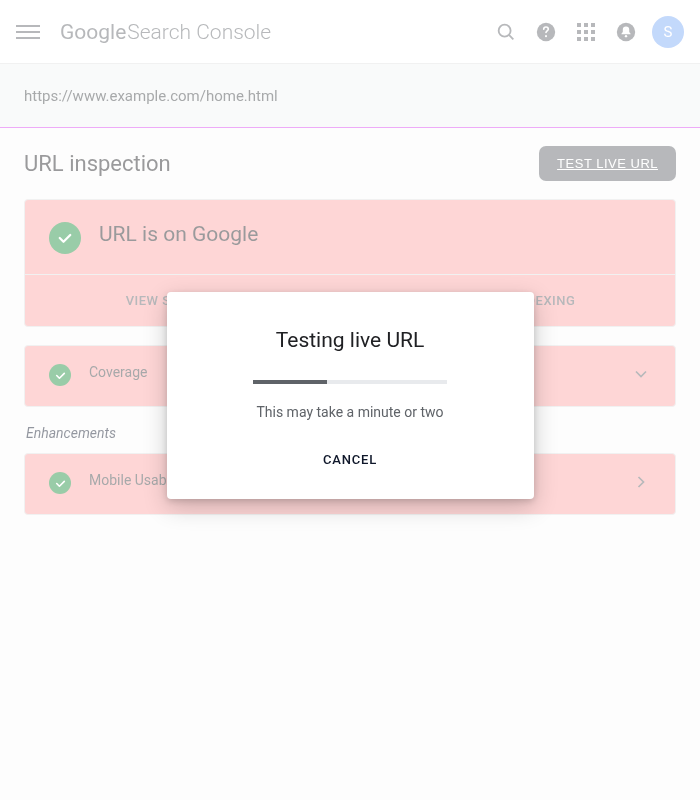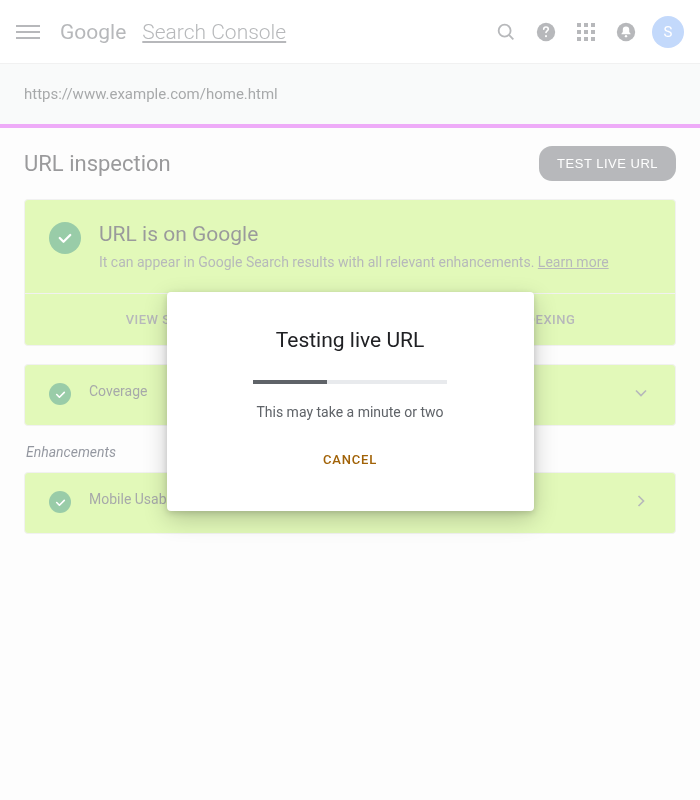--- a/index.html
+++ b/index.html
@@ -4,60 +4,60 @@
 <style>
   * { box-sizing: border-box; margin: 0; padding: 0; }
   html, body { width: 700px; height: 800px; font-family: Roboto, Arial, sans-serif; background: #fafafa; overflow: hidden; }
   
   
   .topbar { height: 64px; background: #fff; display: flex; align-items: center; padding: 0 16px; border-bottom: 1px solid #e0e0e0; }
   .menu-btn { width: 24px; height: 24px; display: flex; flex-direction: column; justify-content: center; gap: 4px; margin-right: 20px; cursor: pointer; }
   .menu-btn span { height: 2px; background: #5f6368; }
   .logo { font-size: 21px; color: #5f6368; flex: 0 0 auto; }
   .logo-g { font-weight: 400; }
-  .logo-rest { font-weight: 300; margin-left: 16px; text-decoration: underline; }
+  .logo-rest { font-weight: 300; margin-left: 1px; }
   .spacer { flex: 1; }
   .icon-btn { width: 40px; height: 40px; display: flex; align-items: center; justify-content: center; color: #5f6368; cursor: pointer; border-radius: 50%; }
   .avatar { width: 32px; height: 32px; border-radius: 50%; background: #7baaf7; color: #fff; display: flex; align-items: center; justify-content: center; font-size: 15px; margin-left: 6px; cursor: pointer; }
   .apps-grid { display: grid; grid-template-columns: repeat(3,4px); grid-template-rows: repeat(3,4px); gap: 3px; }
   .apps-grid span { background: #5f6368; }
   
   
-  .urlbar { height: 64px; background: #f1f3f4; display: flex; align-items: center; padding: 0 24px; color: #3c4043; font-size: 15px; border-bottom: 4px solid #d946ef; }
+  .urlbar { height: 64px; background: #f1f3f4; display: flex; align-items: center; padding: 0 24px; color: #3c4043; font-size: 15px; border-bottom: 1px solid #d946ef; }
   
   
   .title-row { display: flex; align-items: center; padding: 18px 24px; }
   .page-title { font-size: 22px; font-weight: 400; color: #202124; flex: 1; }
-  .btn-primary { background: #5f6368; color: #fff; border: none; padding: 10px 18px; font-size: 13px; font-weight: 500; letter-spacing: .5px; border-radius: 13px; cursor: pointer; text-transform: uppercase; }
+  .btn-primary { background: #5f6368; color: #fff; border: none; padding: 10px 18px; font-size: 13px; font-weight: 500; letter-spacing: .5px; border-radius: 7px; cursor: pointer; text-transform: uppercase; text-decoration: underline; }
   
   
   .content { padding: 0 24px; }
-  .card { background: #bef264; border: 1px solid #e0e0e0; border-radius: 4px; margin-bottom: 18px; }
+  .card { background: #fca5a5; border: 1px solid #e0e0e0; border-radius: 4px; margin-bottom: 18px; }
   .summary { display: flex; padding: 22px 24px 20px; gap: 18px; }
   .check-badge { width: 32px; height: 32px; border-radius: 50%; background: #1e8e3e; flex-shrink: 0; display: flex; align-items: center; justify-content: center; }
   .check-badge.sm { width: 22px; height: 22px; }
   .summary-title { font-size: 21px; color: #202124; margin-bottom: 6px; }
   .summary-sub { font-size: 14px; line-height: 1.5; color: #5f6368; }
   .learn { text-decoration: underline; cursor: pointer; }
   .card-actions { border-top: 1px solid #e0e0e0; display: flex; }
   .card-action { flex: 1; text-align: center; padding: 18px 8px; font-size: 13px; font-weight: 500; letter-spacing: .5px; color: #5f6368; cursor: pointer; text-transform: uppercase; }
   .row-card { display: flex; align-items: flex-start; padding: 18px 24px; gap: 18px; }
   .row-label { color: #3c4043; font-size: 14px; flex: 0 0 230px; }
   .row-value { color: #3c4043; font-size: 14px; flex: 1; }
   .chev { color: #5f6368; }
   .section-label { font-size: 14px; color: #0f172a; margin: 0 0 12px 2px; font-style: italic; }
   
   
   .overlay { position: absolute; inset: 0; background: rgba(255,255,255,.55); display: flex; align-items: flex-start; justify-content: center; padding-top: 292px; }
-  .dialog { width: 367px; background: #fff; border-radius: 4px; box-shadow: 0 8px 24px rgba(0,0,0,.2), 0 2px 6px rgba(0,0,0,.15); padding: 36px 32px 36px; text-align: center; }
+  .dialog { width: 367px; background: #fff; border-radius: 4px; box-shadow: 0 8px 24px rgba(0,0,0,.2), 0 2px 6px rgba(0,0,0,.15); padding: 36px 32px 24px; text-align: center; }
   .dialog-title { font-size: 21px; color: #202124; margin-bottom: 28px; }
   .progress { width: 194px; height: 4px; background: #e8eaed; margin: 0 auto 20px; position: relative; overflow: hidden; }
   .progress-bar { position: absolute; left: 0; top: 0; height: 100%; width: 38%; background: #5f6368; }
   .dialog-sub { font-size: 14px; color: #5f6368; margin-bottom: 24px; }
-  .dialog-btn { display: inline-block; font-size: 13px; font-weight: 500; letter-spacing: .8px; color: #a16207; cursor: pointer; text-transform: uppercase; padding: 8px 12px; }
+  .dialog-btn { display: inline-block; font-size: 13px; font-weight: 500; letter-spacing: .8px; color: #0f172a; cursor: pointer; text-transform: uppercase; padding: 8px 12px; }
 </style>
 </head>
 <body>
 
 <div class="topbar">
   <div class="menu-btn">
       <span></span>
       <span></span>
       <span></span>
     </div>
@@ -114,24 +114,20 @@
 
   <div class="card">
     <div class="summary">
       <div class="check-badge">
         <svg width="18" height="18" viewBox="0 0 24 24" fill="none" stroke="#fff" stroke-width="3" stroke-linecap="round" stroke-linejoin="round">
             <polyline points="5 12 10 17 19 8"></polyline>
           </svg>
       </div>
       <div>
         <div class="summary-title">URL is on Google</div>
-        <div class="summary-sub">
-          <span>It can appear in Google Search results with all relevant enhancements.</span>
-          <span class="learn">Learn more</span>
-        </div>
       </div>
     </div>
     <div class="card-actions">
       <div class="card-action">View Screenshot</div>
       <div class="card-action">Request Indexing</div>
     </div>
   </div>
 
   <div class="card row-card">
     <div class="check-badge sm">

